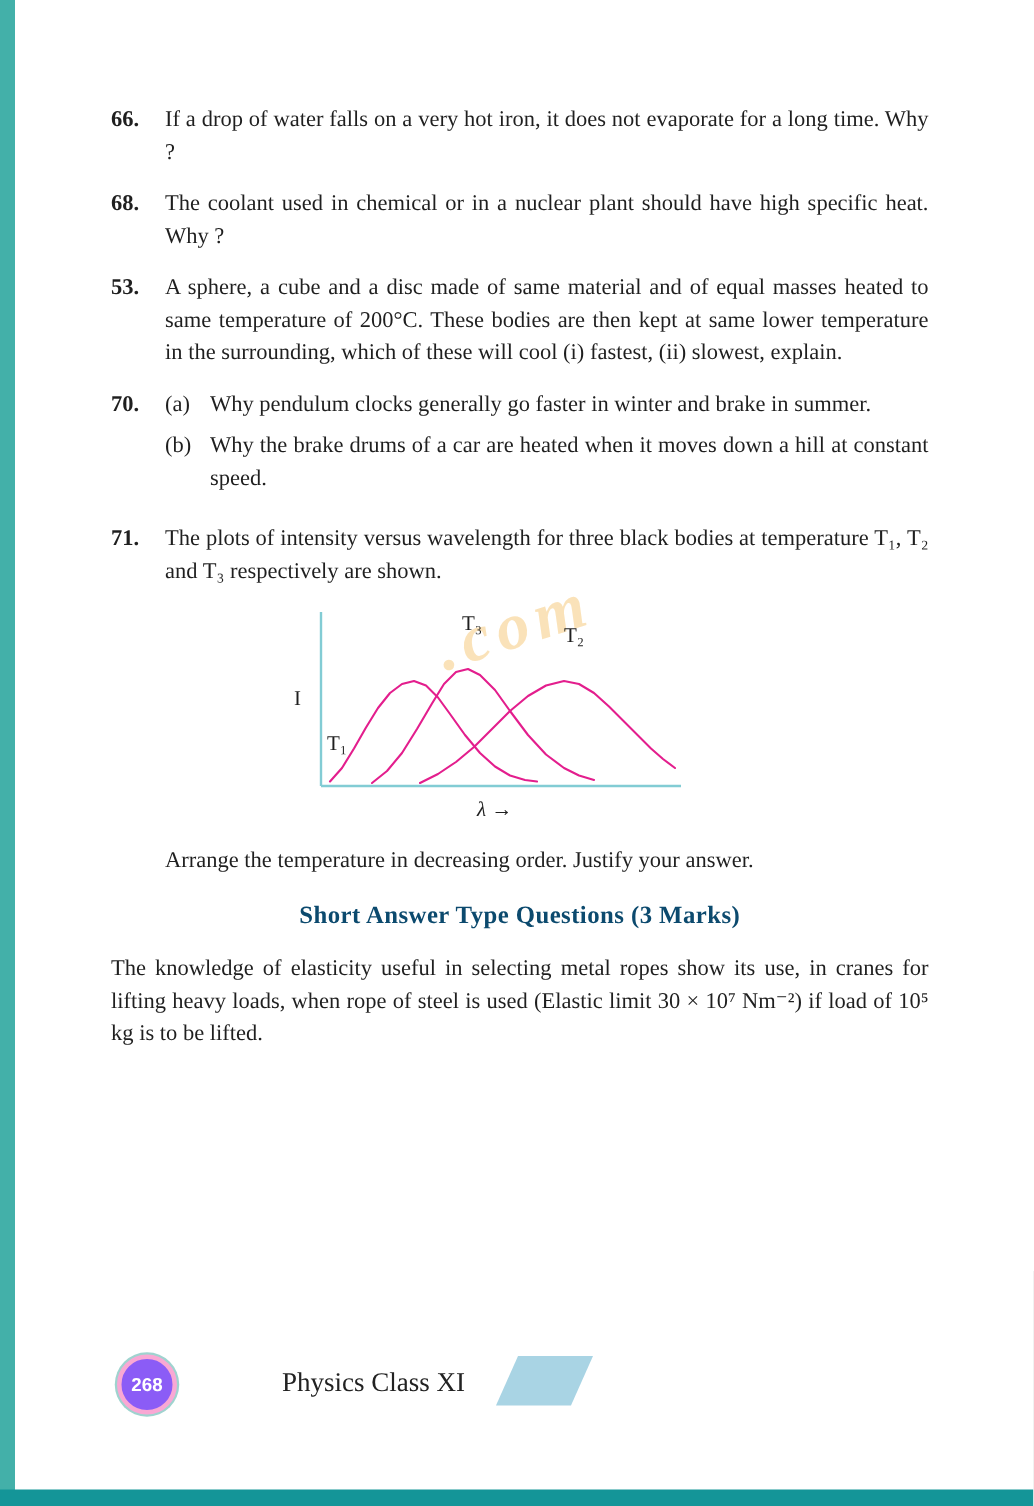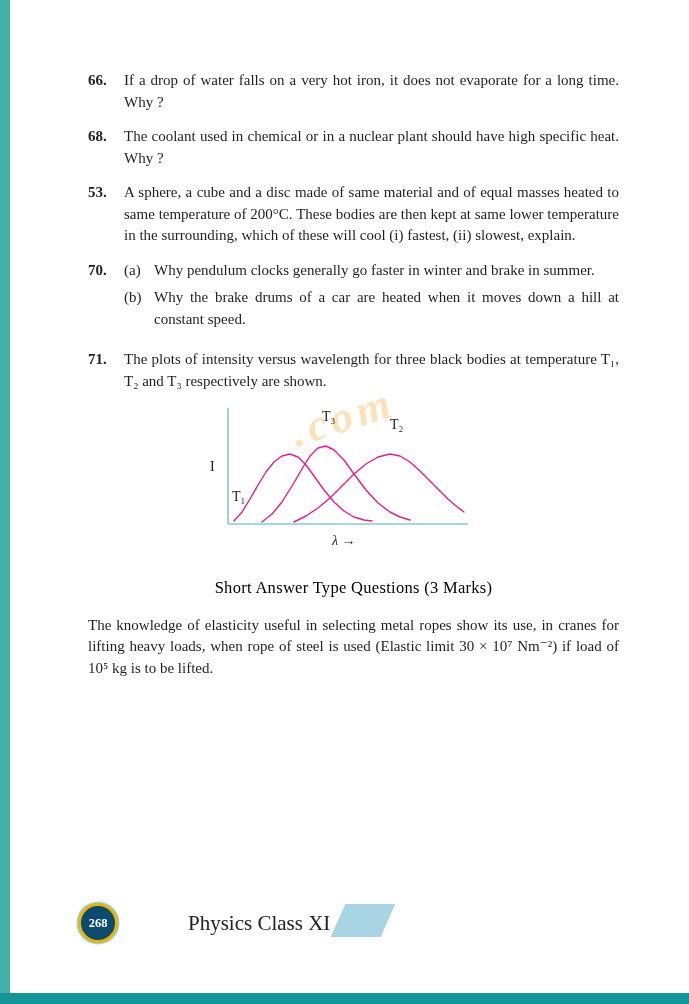--- a/index.html
+++ b/index.html
@@ -13,35 +13,35 @@
   }
   .leftbar{
     position:absolute;left:0;top:0;width:10px;height:100%;
     background:#43b0a9;
   }
   .bottombar{
     position:absolute;left:0;bottom:0;width:100%;height:11px;
     background:#149598;
   }
   .content{
-    position:absolute;left:88px;right:70px;top:70px;
+    position:absolute;left:74px;right:70px;top:70px;
     font-size:15px;line-height:21.5px;
   }
   .q{display:flex;margin-bottom:13px;}
   .qnum{flex:0 0 36px;font-weight:700;}
   .qbody{flex:1;text-align:justify;}
   .sub{display:flex;margin-bottom:6px;}
   .sublabel{flex:0 0 30px;}
   .subtext{flex:1;text-align:justify;}
   .para2{margin-top:10px;}
   .heading{
     text-align:center;
-    font-weight:400;
+    font-weight:700;
     font-size:16.5px;
-    color:#000000;
+    color:#0c4a6e;
     margin:8px 0 16px 0;
     letter-spacing:.3px;
   }
   
   .figure{
     position:relative;
     width:292px;height:152px;
     margin:10px 0 10px 84px;
   }
   .figure svg{position:absolute;left:6px;top:2px;}
@@ -58,30 +58,30 @@
     position:absolute;left:292px;top:408px;
     font-size:44px;font-style:italic;font-weight:700;
     color:#f0a31c;opacity:.3;letter-spacing:5px;
     transform:rotate(-18deg);transform-origin:left center;
     pointer-events:none;white-space:nowrap;
   }
   
   .badge{
     position:absolute;left:78px;top:903px;
     width:34px;height:34px;border-radius:50%;
-    background:#0c4a6e;color:#ffffff;
+    background:#8b5cf6;color:#ffffff;
     display:flex;align-items:center;justify-content:center;
-    font-family:Liberation Serif, serif;
+    font-family:Liberation Sans, sans-serif;
     font-weight:700;font-size:12.5px;
-    border:3px solid #eab308;
+    border:3px solid #f9a8d4;
     box-shadow:0 0 0 1.5px #9fd3cf;
   }
   .footer-title{
     position:absolute;left:188px;top:911px;
-    font-size:21px;color:#222222;
+    font-size:18px;color:#222222;
   }
   .footer-shape{
     position:absolute;left:338px;top:904px;
     width:50px;height:33px;
     background:#a9d4e4;
     transform:skewX(-24deg);
   }
 </style>
 </head>
 <body>
@@ -137,20 +137,21 @@
             <polyline class="curve" points="48,118 58,110 68,98 78,82 88,65 96,52 104,44 112,42 120,46 130,56 140,70 152,86 164,99 176,108 186,113 196,116"></polyline>
             <polyline class="curve" points="80,118 92,112 104,104 116,94 128,82 140,70 152,60 164,53 176,50 186,52 196,58 206,67 216,77 226,87 234,95 242,102 250,108"></polyline>
           </svg>
           <span class="fig-label lbl-I">I</span>
           <span class="fig-label lbl-T1">T₁</span>
           <span class="fig-label lbl-T3">T₃</span>
           <span class="fig-label lbl-T2">T₂</span>
           <span class="fig-label lbl-lambda">λ →</span>
         </div>
 
+        <div>Arrange the temperature in decreasing order. Justify your answer.</div>
       </div>
     </div>
 
 
     <div class="heading">Short Answer Type Questions (3 Marks)</div>
 
     <div class="q">
       <div class="qbody">
         <div>The knowledge of elasticity useful in selecting metal ropes show its use, in cranes for lifting heavy loads, when rope of steel is used (Elastic limit 30 × 10⁷ Nm⁻²) if load of 10⁵ kg is to be lifted.</div>
       </div>

